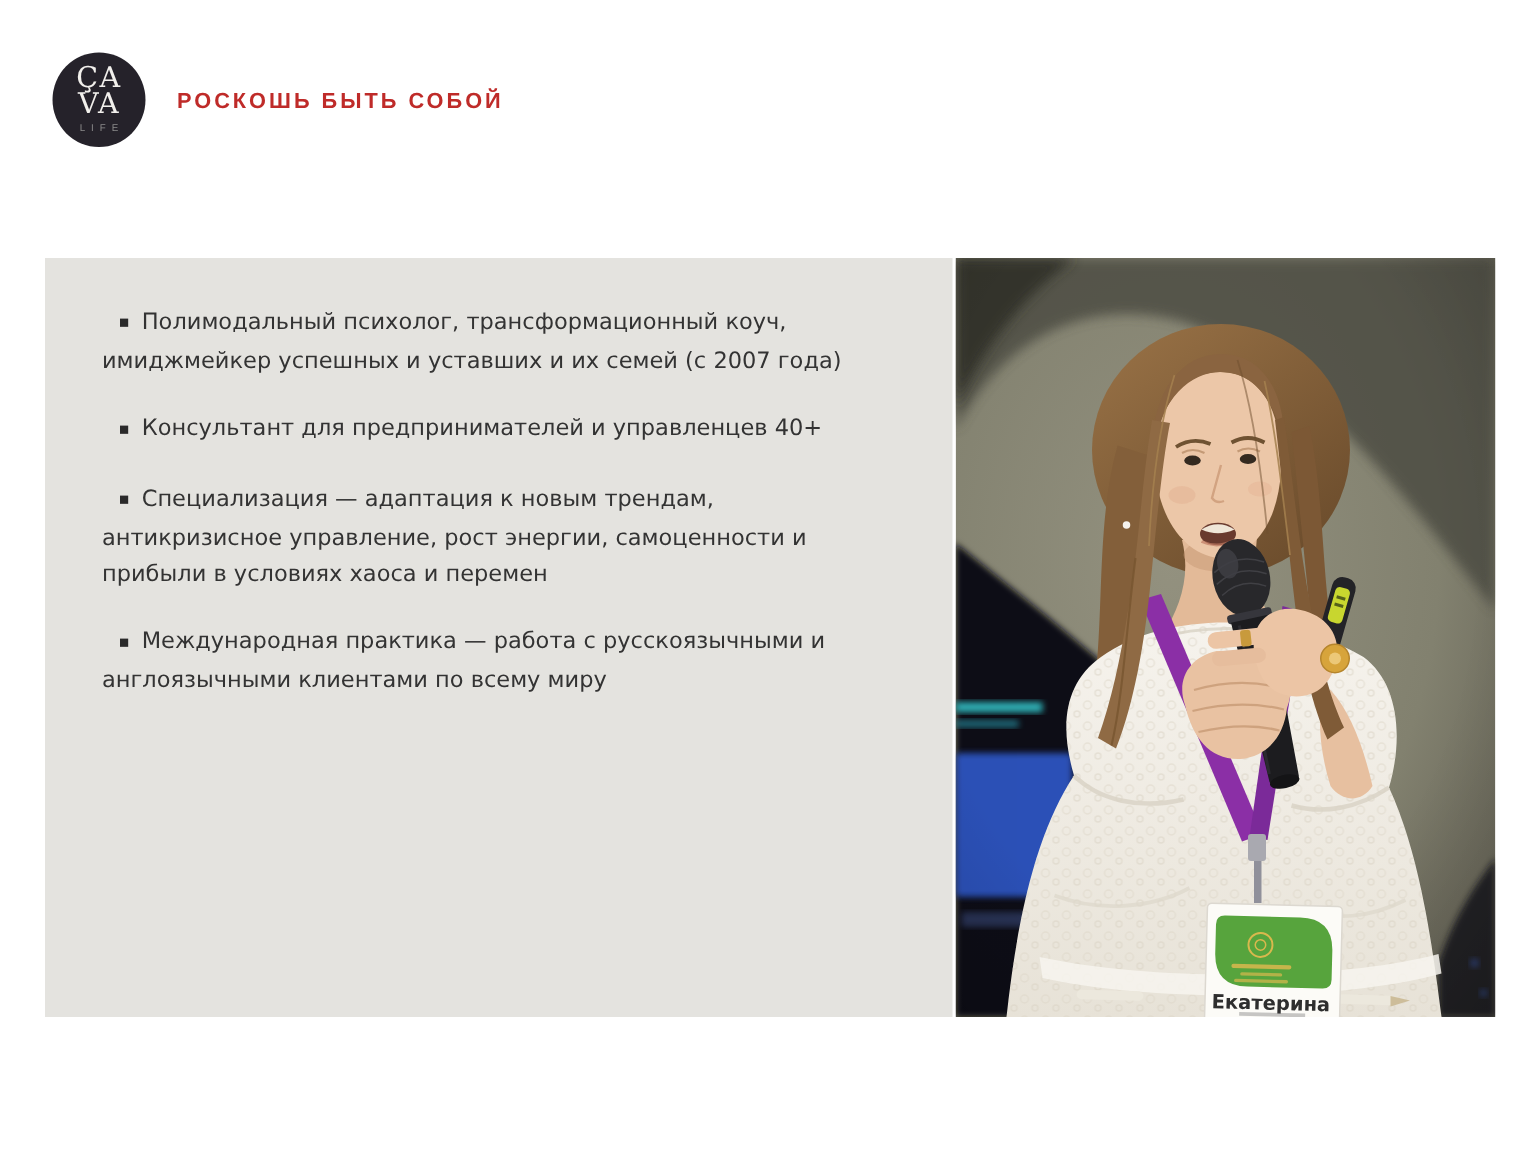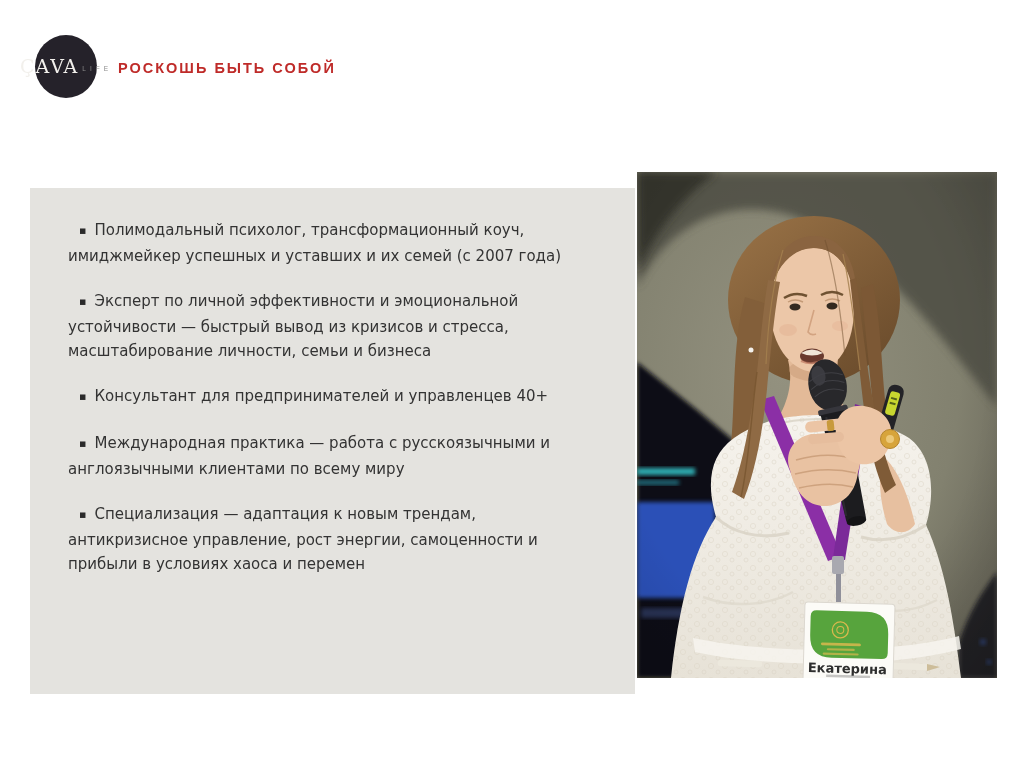--- a/index.html
+++ b/index.html
@@ -1,33 +1,33 @@
 <!DOCTYPE html>
 <html><head>
 <meta charset="utf-8">
 <style>
   html,body{margin:0;padding:0;}
   body{width:1024px;height:768px;background:#ffffff;font-family:"DejaVu Sans",sans-serif;overflow:hidden;}
   .slide{position:relative;width:1024px;height:768px;background:#fff;}
 
   
   .logo{position:absolute;left:35px;top:35px;width:62px;height:63px;border-radius:50%;
-        background:#25222a;display:flex;flex-direction:row;align-items:center;justify-content:center;}
+        background:#25222a;display:flex;flex-direction:column;align-items:center;justify-content:center;}
   .logo .l1{font-family:"DejaVu Serif",serif;color:#f2f0ec;font-size:19px;line-height:17px;letter-spacing:1px;}
   .logo .l3{color:#8b8b8b;font-size:6.5px;letter-spacing:4px;margin-top:4px;padding-left:4px;font-family:"Liberation Sans",sans-serif;}
 
   
   .hdr{position:absolute;top:60px;font-family:"Liberation Sans",sans-serif;font-weight:bold;
        font-size:14.5px;letter-spacing:2px;color:#bf2b29;white-space:nowrap;}
   .hdr-left{left:118px;}
   .hdr-right{right:29px;}
 
   
   .content-box{position:absolute;left:30px;top:172px;width:605px;height:506px;background:#e4e3df;
-               box-sizing:border-box;padding:30px 58px 0 38px;margin-top:16px;}
+               box-sizing:border-box;padding:30px 58px 0 38px;}
   .bullet-item{margin:0 0 21px 0;font-size:15px;line-height:24px;color:#333333;text-indent:11px;}
   .blt{display:inline-block;font-size:11px;margin-right:8px;transform:translateY(-1px);color:#2a2a2a;text-indent:0;}
 
   
   .photo-wrap{position:absolute;left:637px;top:172px;width:360px;height:506px;overflow:hidden;}
   .photo-wrap svg{display:block;}
 </style>
 </head>
 <body>
 
@@ -36,24 +36,23 @@
   <div class="logo">
     <div class="l1">ÇA</div>
     <div class="l1">VA</div>
     <div class="l3">LIFE</div>
   </div>
 
   <div class="hdr hdr-left">РОСКОШЬ БЫТЬ СОБОЙ</div>
 
   <div class="content-box">
     <p class="bullet-item"><span class="blt">▪</span><span>Полимодальный психолог, трансформационный коуч, имиджмейкер успешных и уставших и их семей (с 2007 года)</span></p>
-    <p class="bullet-item"><span class="blt">▪</span><span>Эксперт по личной эффективности и эмоциональной устойчивости — быстрый вывод из кризисов и стресса, масштабирование личности, семьи и бизнеса</span></p>
     <p class="bullet-item"><span class="blt">▪</span><span>Консультант для предпринимателей и управленцев 40+</span></p>
+    <p class="bullet-item"><span class="blt">▪</span><span>Специализация — адаптация к новым трендам, антикризисное управление, рост энергии, самоценности и прибыли в условиях хаоса и перемен</span></p>
     <p class="bullet-item"><span class="blt">▪</span><span>Международная практика — работа с русскоязычными и англоязычными клиентами по всему миру</span></p>
-    <p class="bullet-item"><span class="blt">▪</span><span>Специализация — адаптация к новым трендам, антикризисное управление, рост энергии, самоценности и прибыли в условиях хаоса и перемен</span></p>
   </div>
 
   <div class="photo-wrap">
     <svg viewBox="0 0 360 506" width="360" height="506" xmlns="http://www.w3.org/2000/svg">
       <defs>
         <radialGradient id="wall" cx="0.40" cy="0.40" r="0.90">
           <stop offset="0" stop-color="#93917f"></stop>
           <stop offset="0.55" stop-color="#82816f"></stop>
           <stop offset="1" stop-color="#565349"></stop>
         </radialGradient>

